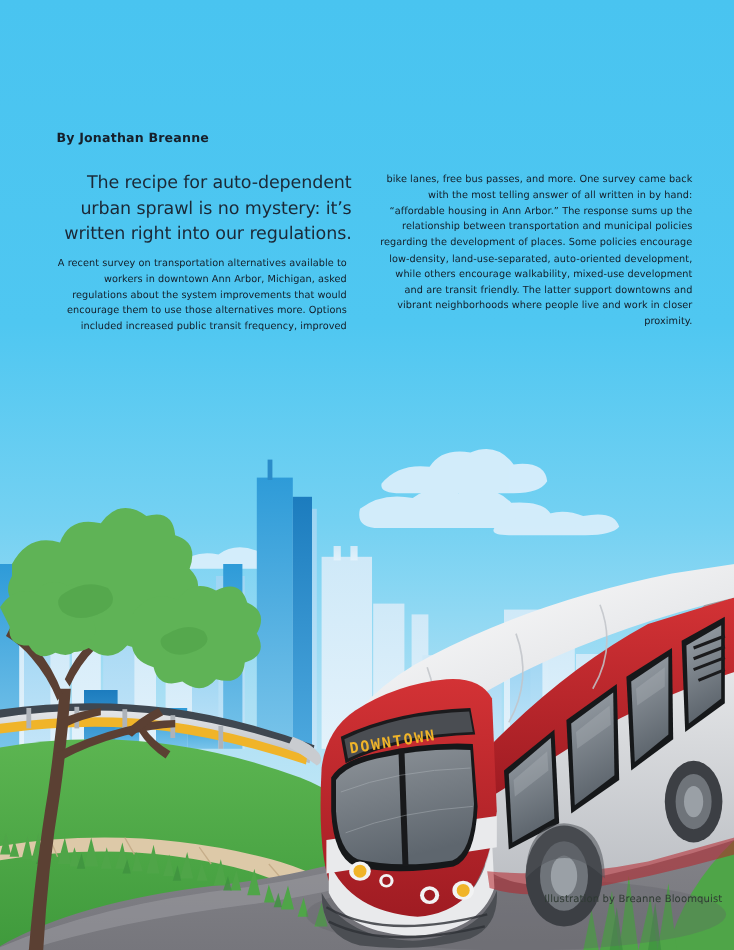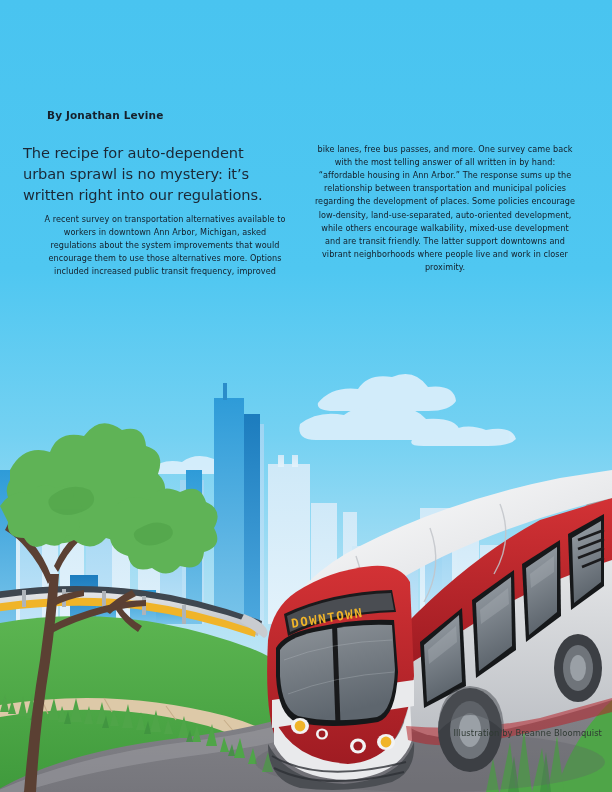--- a/index.html
+++ b/index.html
@@ -10,27 +10,27 @@
   
   .sky{position:absolute;inset:0;
        background:linear-gradient(to bottom,#49c4f0 0%,#4fc7f1 34%,#6fd0f2 52%,#a8def3 72%,#cfeaf7 86%,#e2f1f9 100%);}
 
   
   .headline{position:absolute;left:47px;top:40px;width:470px;
             font-size:25.5px;line-height:1.32;font-weight:700;color:#121c26;
             letter-spacing:-0.2px;}
   .byline{position:absolute;left:47px;top:109px;font-size:10.5px;
           font-weight:700;color:#16202b;letter-spacing:.15px;}
-  .deck{position:absolute;left:23px;top:143px;width:252px;
-        font-size:14.6px;line-height:1.43;color:#1b2836;letter-spacing:-.1px;}
+  .deck{position:absolute;left:41px;top:143px;width:252px;
+        font-size:14.6px;line-height:1.43;color:#1b2836;letter-spacing:-.1px;text-align:right;}
   .col{position:absolute;font-size:8.1px;line-height:1.62;color:#131d28;
-       letter-spacing:.06px;text-align:center;}
+       letter-spacing:.06px;text-align:right;}
   .col.left{left:41px;top:213px;width:248px;}
   .col.right{left:313px;top:143px;width:264px;}
-  .credit{position:absolute;right:10px;top:728px;font-size:8.4px;
+  .credit{position:absolute;right:10px;top:744px;font-size:8.4px;
           color:#2f3a33;letter-spacing:.1px;}
 
   
   .art{position:absolute;left:0;top:0;width:612px;height:792px;}
   .art svg{display:block;width:612px;height:792px;}
 </style>
 </head>
 <body>
 
 <div class="page">
@@ -323,21 +323,21 @@
         <ellipse cx="358" cy="746" rx="8" ry="7.4" fill="#f2f3f4"></ellipse>
         <circle cx="358" cy="746" r="4.6" fill="#9e1b22"></circle>
         <ellipse cx="386" cy="742" rx="9" ry="8" fill="#f2f3f4"></ellipse>
         <circle cx="386" cy="742" r="5.4" fill="#f0b429"></circle>
       </g>
     </g>
   </svg>
   </div>
 
 
-  <div class="byline">By Jonathan Levine</div>
+  <div class="byline">By Jonathan Breanne</div>
 
   <div class="deck">The recipe for auto-dependent urban sprawl is no mystery:  it’s written right into our regulations.</div>
 
   <div class="col left">A recent survey on transportation alternatives available to workers in downtown Ann Arbor, Michigan, asked regulations about the system improvements that would encourage them to use those alternatives more.  Options included increased public transit frequency, improved</div>
 
   <div class="col right">bike lanes, free bus passes, and more.  One survey came back with the most telling answer of all written in by hand: “affordable housing in Ann Arbor.”  The response sums up the relationship between transportation and municipal policies regarding the development of places.  Some policies encourage low-density, land-use-separated, auto-oriented development, while others encourage walkability, mixed-use development and are transit friendly.  The latter support downtowns and vibrant neighborhoods where people live and work in closer proximity.</div>
 
   <div class="credit">Illustration by Breanne Bloomquist</div>
 
 </div>

